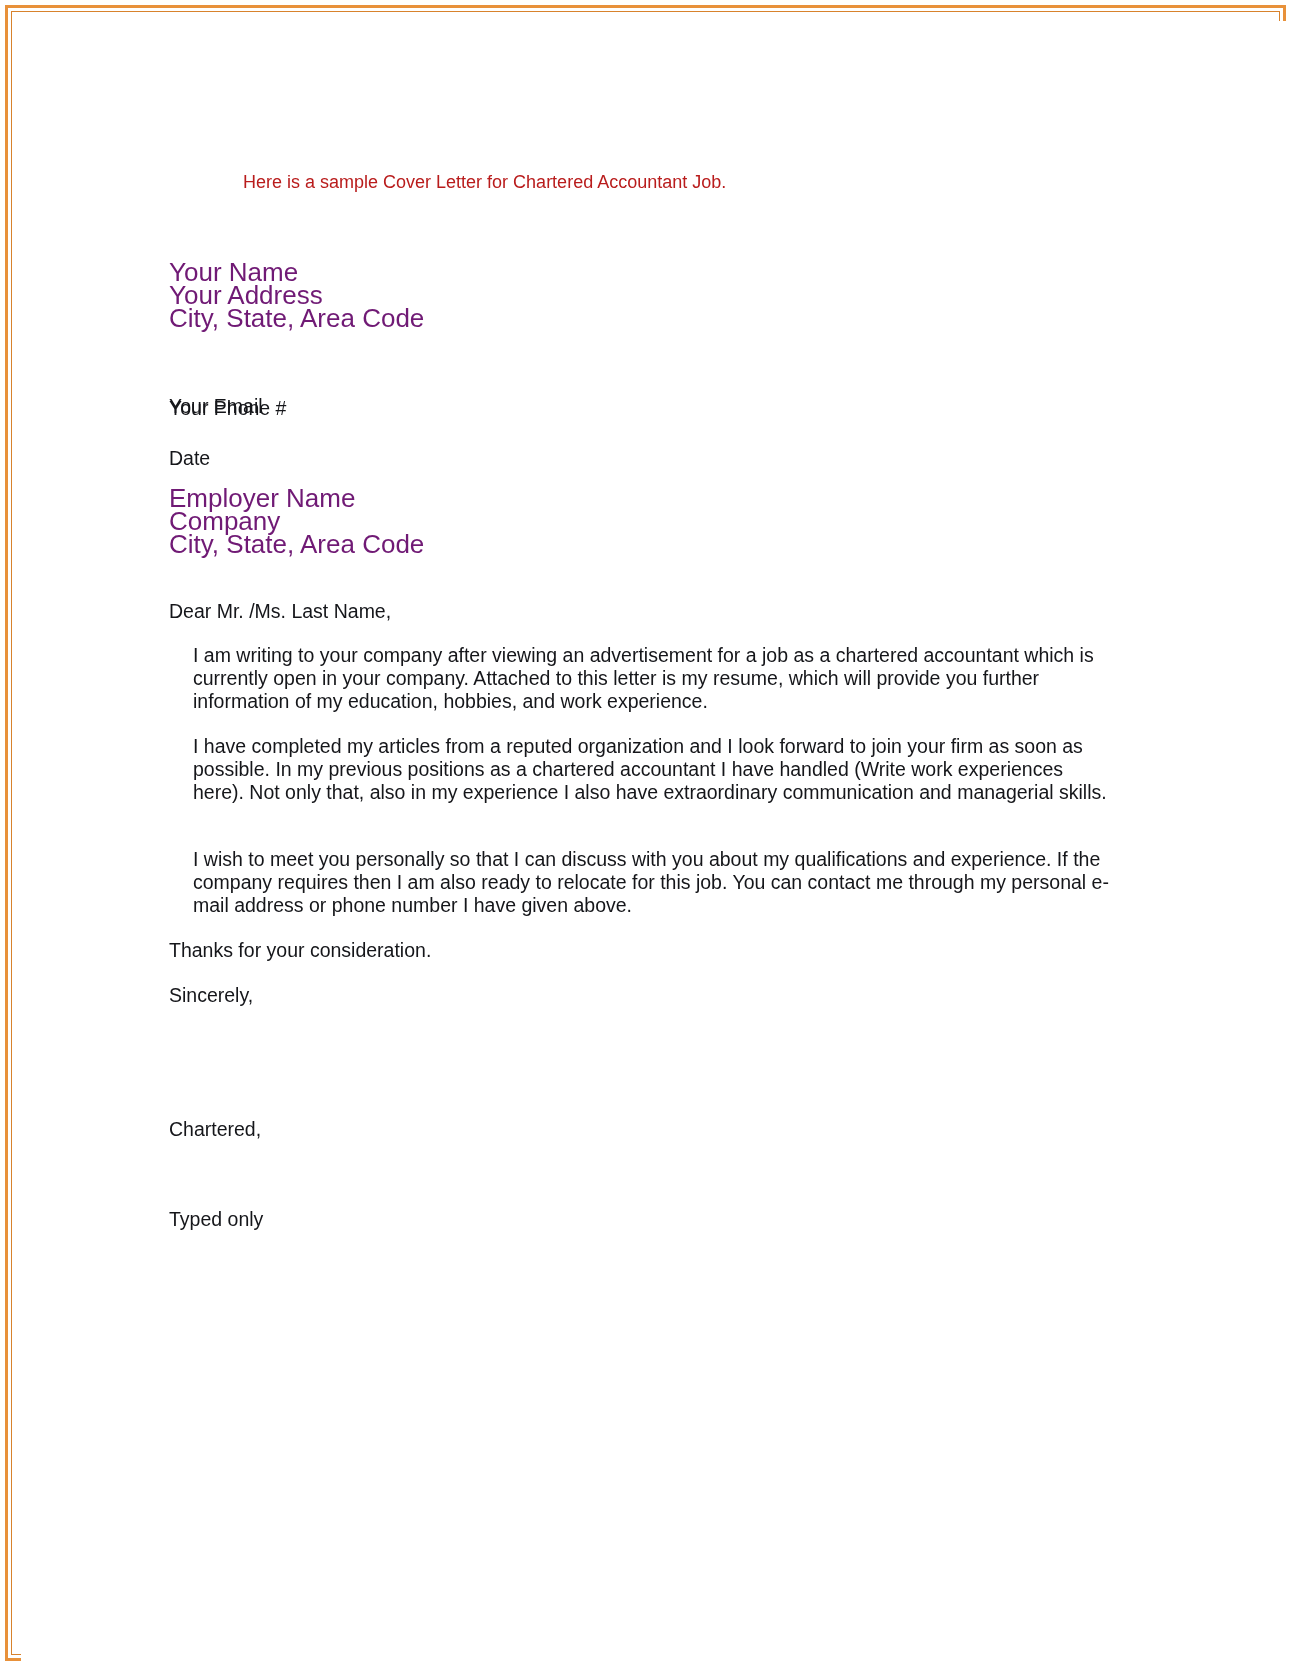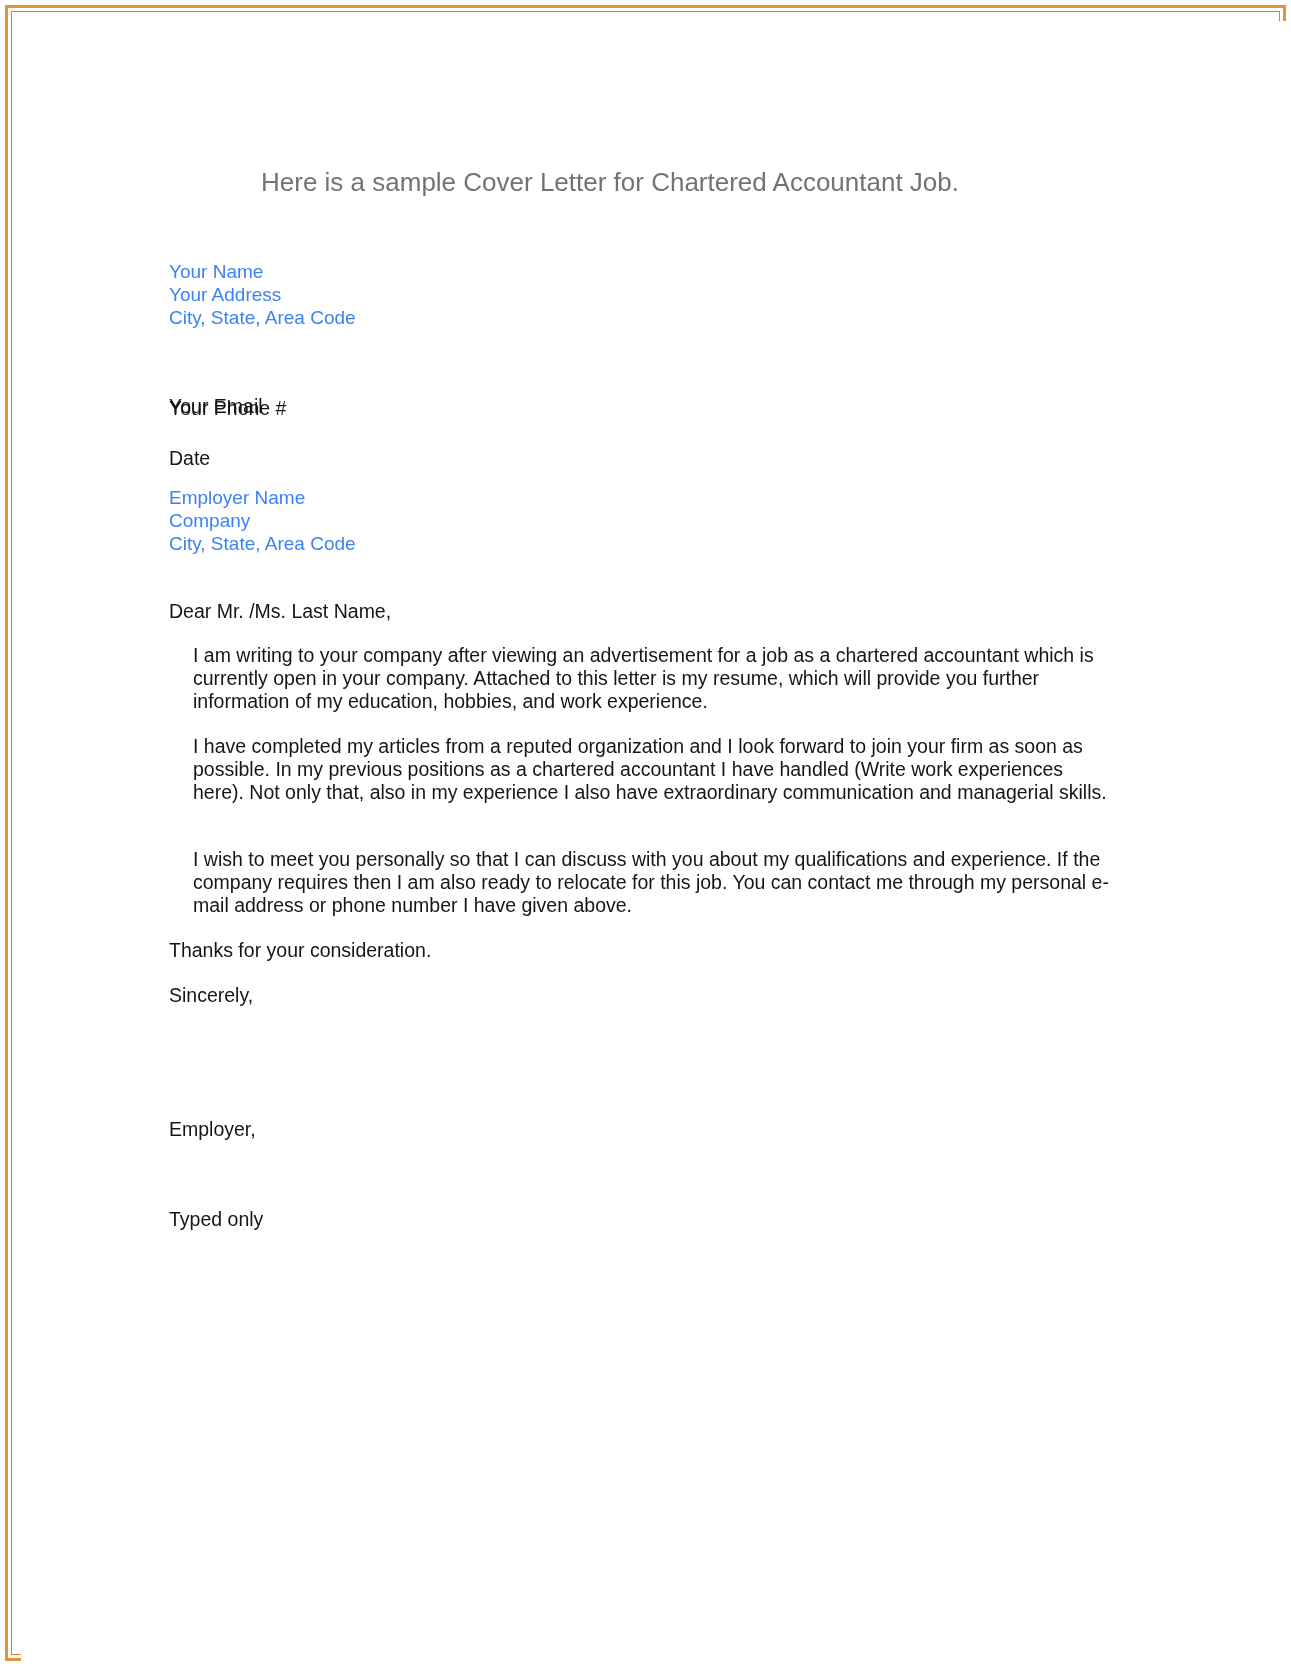--- a/index.html
+++ b/index.html
@@ -43,34 +43,33 @@
     width: 1265px;
     height: 1640px;
     background: #ffffff;
     overflow: hidden;
   }
 
   .doc-title {
     position: absolute;
     left: 222px;
     top: 148px;
-    font-size: 26px;
+    font-size: 18px;
     line-height: 26px;
-    color: #737373;
+    color: #b91c1c;
     white-space: nowrap;
-    margin-left: 18px;
   }
 
   .block {
     position: absolute;
     left: 148px;
     width: 918px;
-    font-size: 19px;
+    font-size: 26px;
     line-height: 22.8px;
-    color: #3b82f6;
+    color: #701a75;
   }
 
   .addr-line {
     display: block;
     white-space: nowrap;
   }
 
   .para {
     position: absolute;
     left: 148px;
@@ -124,18 +123,18 @@
     <div class="para" style="top:623px;">I am writing to your company after viewing an advertisement for a job as a chartered accountant which is currently open in your company. Attached to this letter is my resume, which will provide you further information of my education, hobbies, and work experience.</div>
 
     <div class="para" style="top:714px;">I have completed my articles from a reputed organization and I look forward to join your firm as soon as possible. In my previous positions as a chartered accountant I have handled (Write work experiences here). Not only that, also in my experience I also have extraordinary communication and managerial skills.</div>
 
     <div class="para" style="top:827px;">I wish to meet you personally so that I can discuss with you about my qualifications and experience. If the company requires then I am also ready to relocate for this job. You can contact me through my personal e-mail address or phone number I have given above.</div>
 
     <div class="single" style="top:918px;">Thanks for your consideration.</div>
 
     <div class="single" style="top:963px;">Sincerely,</div>
 
-    <div class="single" style="top:1097px;">Employer,</div>
+    <div class="single" style="top:1097px;">Chartered,</div>
 
     <div class="single" style="top:1187px;">Typed only</div>
 
   </div>
 </div>
 
 </body></html>

